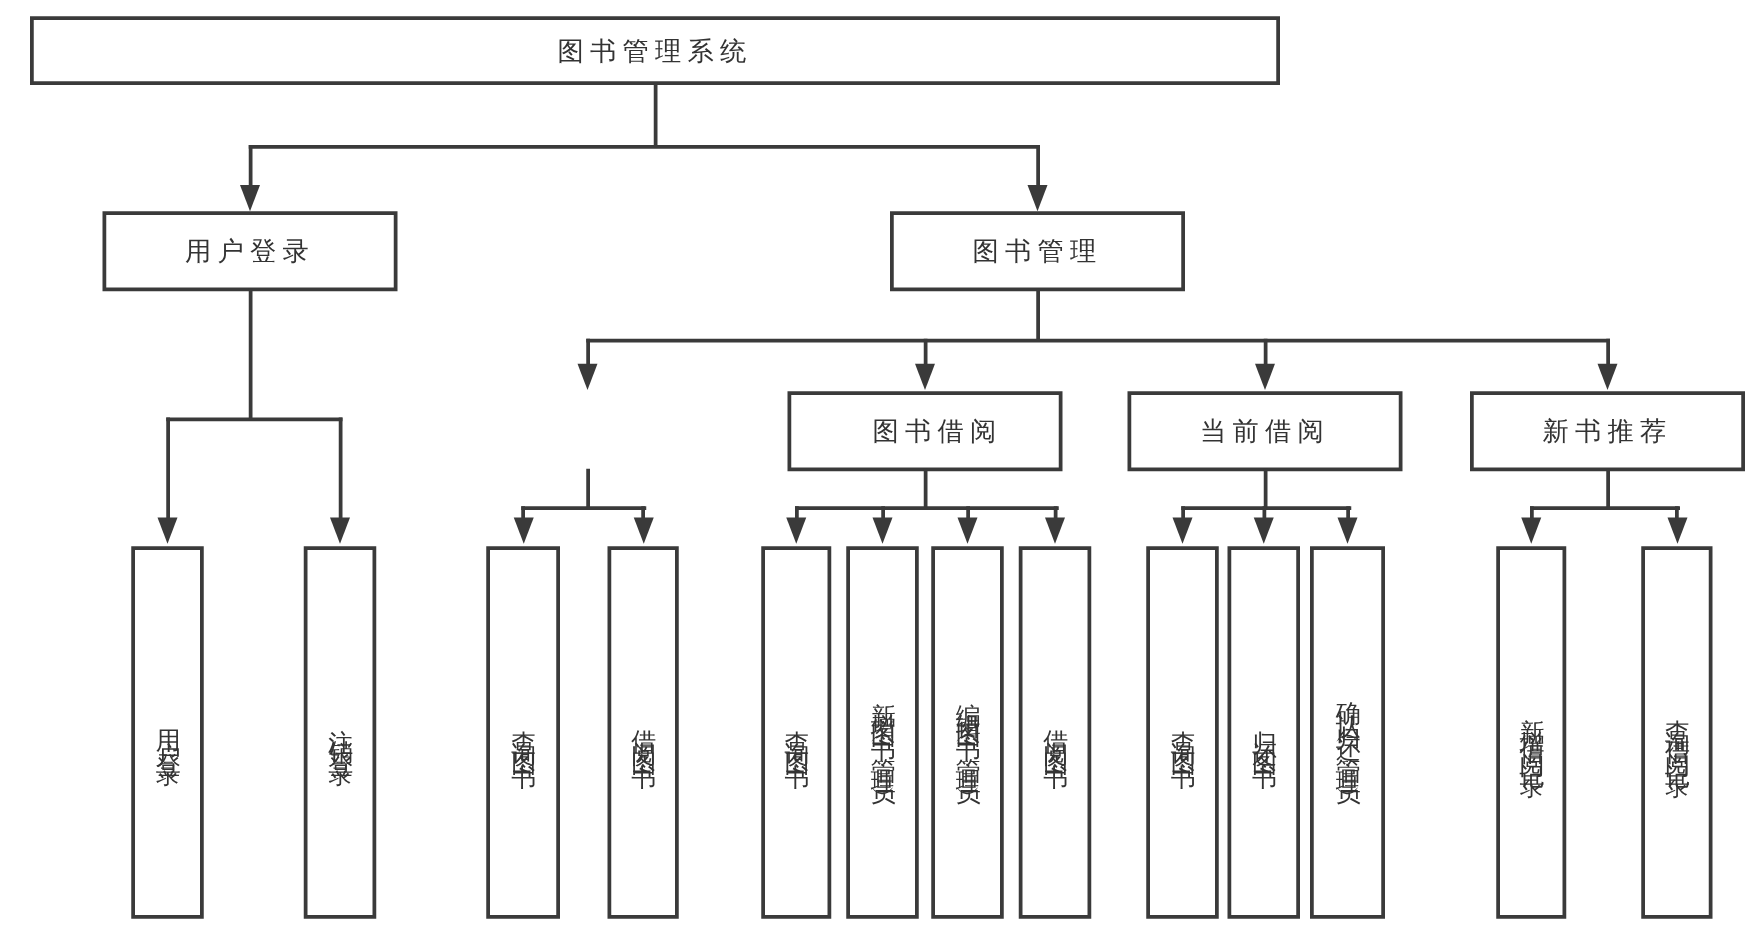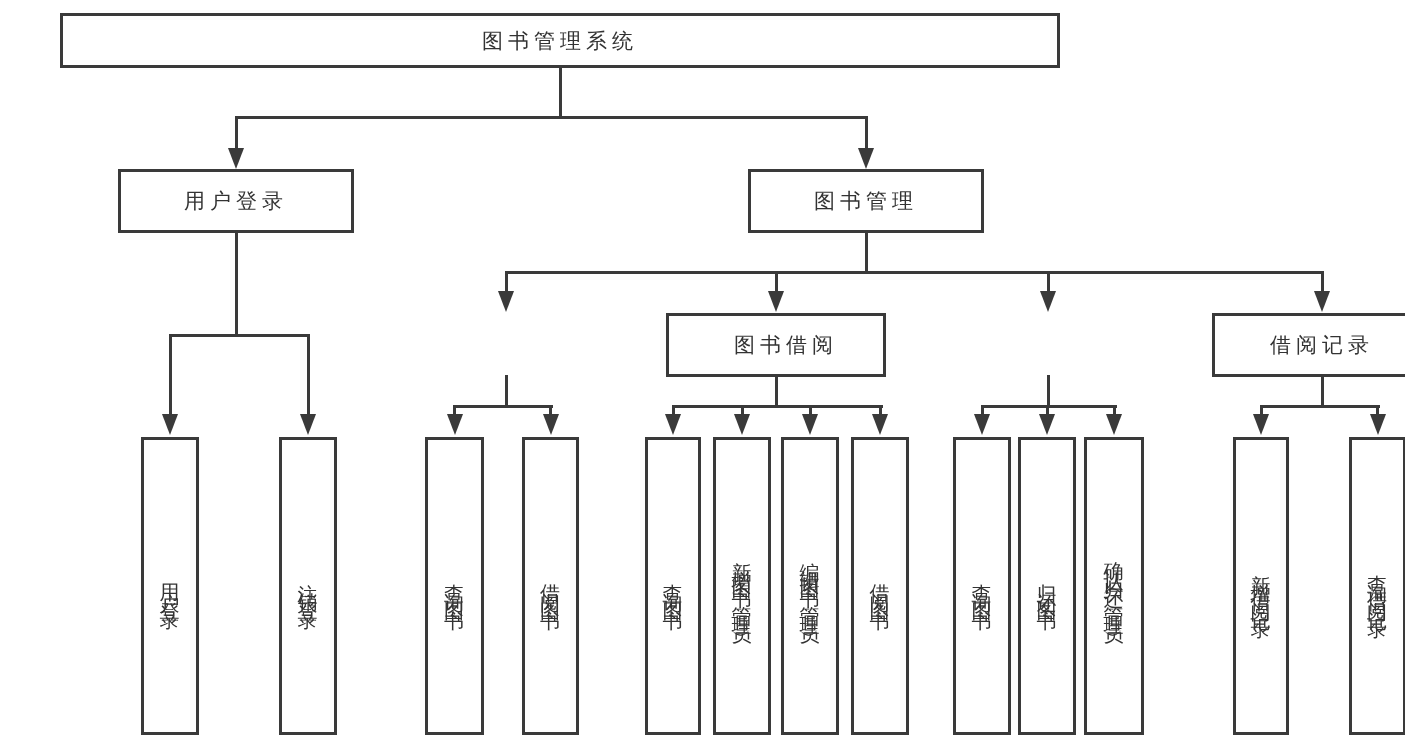--- a/index.html
+++ b/index.html
@@ -9,21 +9,21 @@
     --background: #ffffff;
   }
   * { box-sizing: border-box; }
   html, body { margin: 0; padding: 0; }
   body {
     width: 1405px; height: 747px;
     background: var(--background);
     font-family: "Liberation Sans", "DejaVu Sans", sans-serif;
     overflow: hidden;
   }
-  .canvas { position: relative; width: 1306px; height: 747px; margin-left: 36px; }
+  .canvas { position: relative; width: 1306px; height: 747px; }
 
   .box {
     position: absolute;
     border: 3px solid var(--line);
     background: var(--background);
     display: flex; align-items: center; justify-content: center;
     color: var(--text);
   }
   .box.h span {
     font-size: 21px; letter-spacing: 5px; white-space: nowrap;
@@ -90,22 +90,25 @@
   <div class="vl" style="left:1010.5px; top:270.5px; height:24px;"></div>
   <div class="vl" style="left:1284.5px; top:270.5px; height:24px;"></div>
   <div class="ar" style="left:462px; top:291px;"></div>
   <div class="ar" style="left:732px; top:291px;"></div>
   <div class="ar" style="left:1004px; top:291px;"></div>
   <div class="ar" style="left:1278px; top:291px;"></div>
 
   <div class="box h" style="left:630px; top:313px; width:220px; height:64px;padding-left:20px;">
     <span>图书借阅</span>
   </div>
+  <div class="box h" style="left:902px; top:313px; width:220px; height:64px;">
+    <span>当前借阅</span>
+  </div>
   <div class="box h" style="left:1176px; top:313px; width:220px; height:64px;">
-    <span>借阅记录</span>
+    <span>新书推荐</span>
   </div>
 
   <div class="vl" style="left:468.5px; top:375px; height:31px;"></div>
   <div class="hl" style="left:417px; top:404.5px; width:100px;"></div>
   <div class="vl" style="left:417px; top:404.5px; height:12px;"></div>
   <div class="vl" style="left:513px; top:404.5px; height:12px;"></div>
   <div class="ar" style="left:410.5px; top:414px;"></div>
   <div class="ar" style="left:506.5px; top:414px;"></div>
 
   <div class="vl" style="left:738.5px; top:375px; height:31px;"></div>

